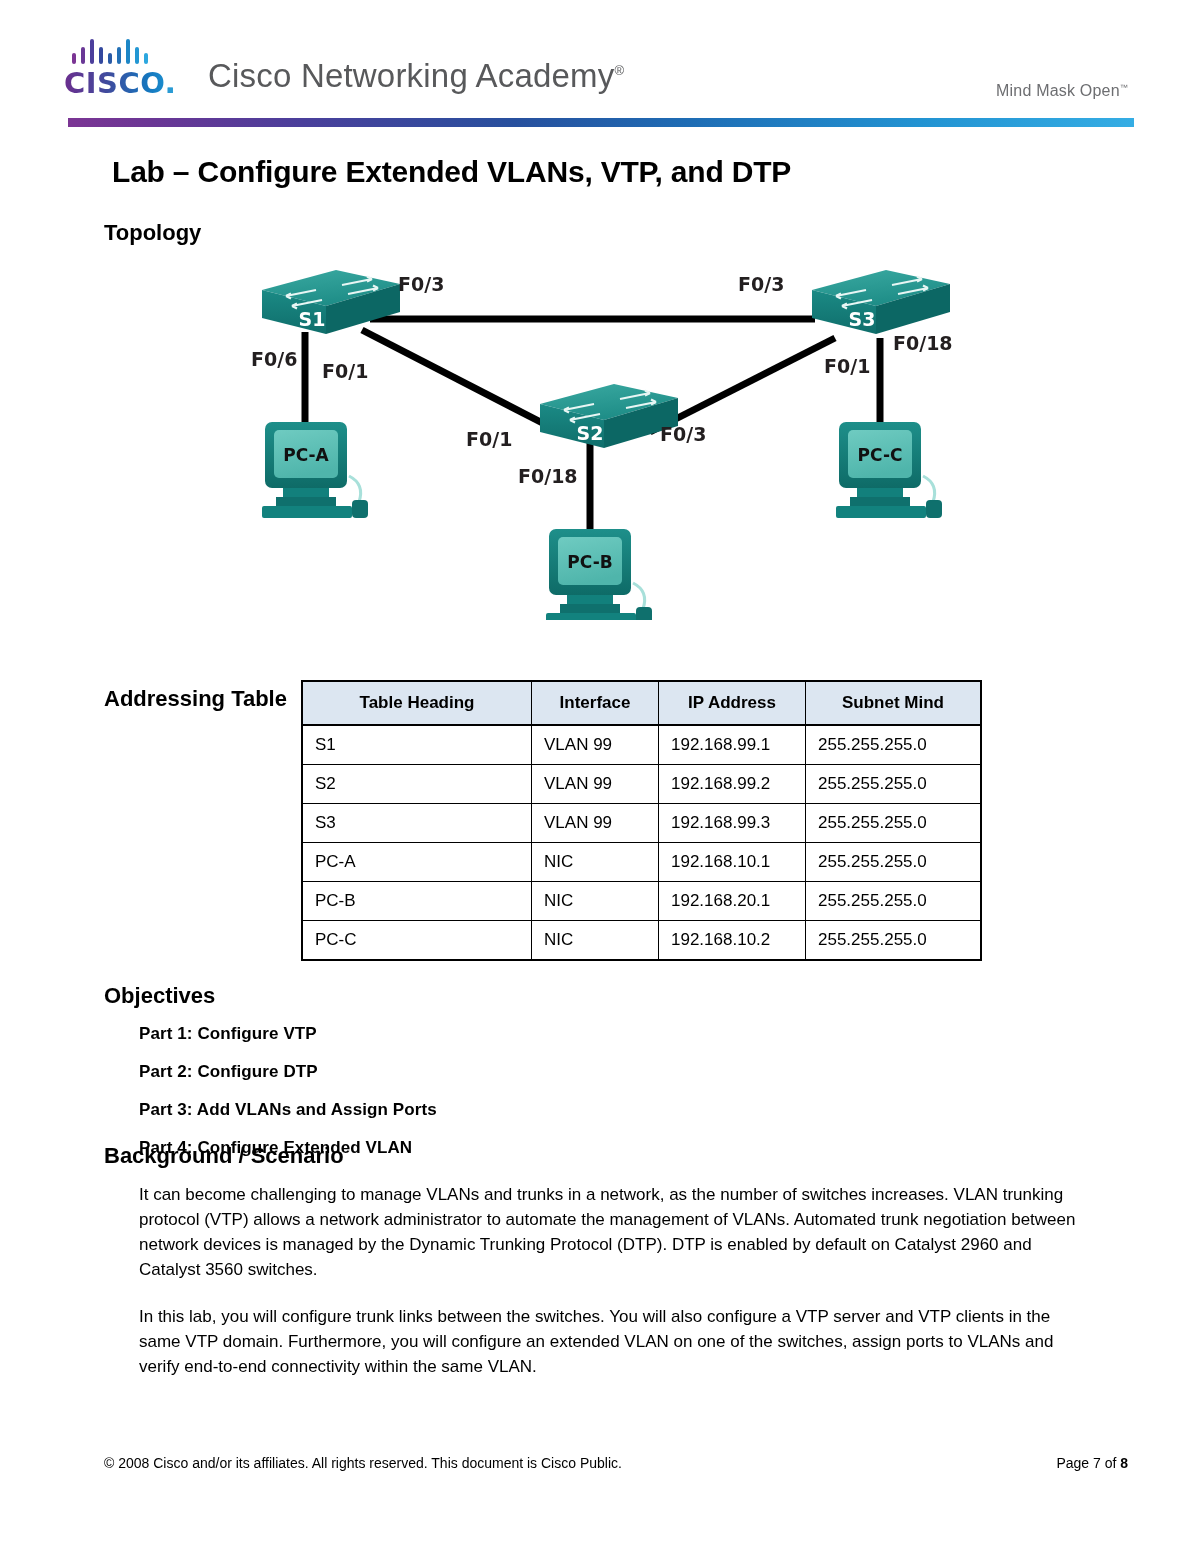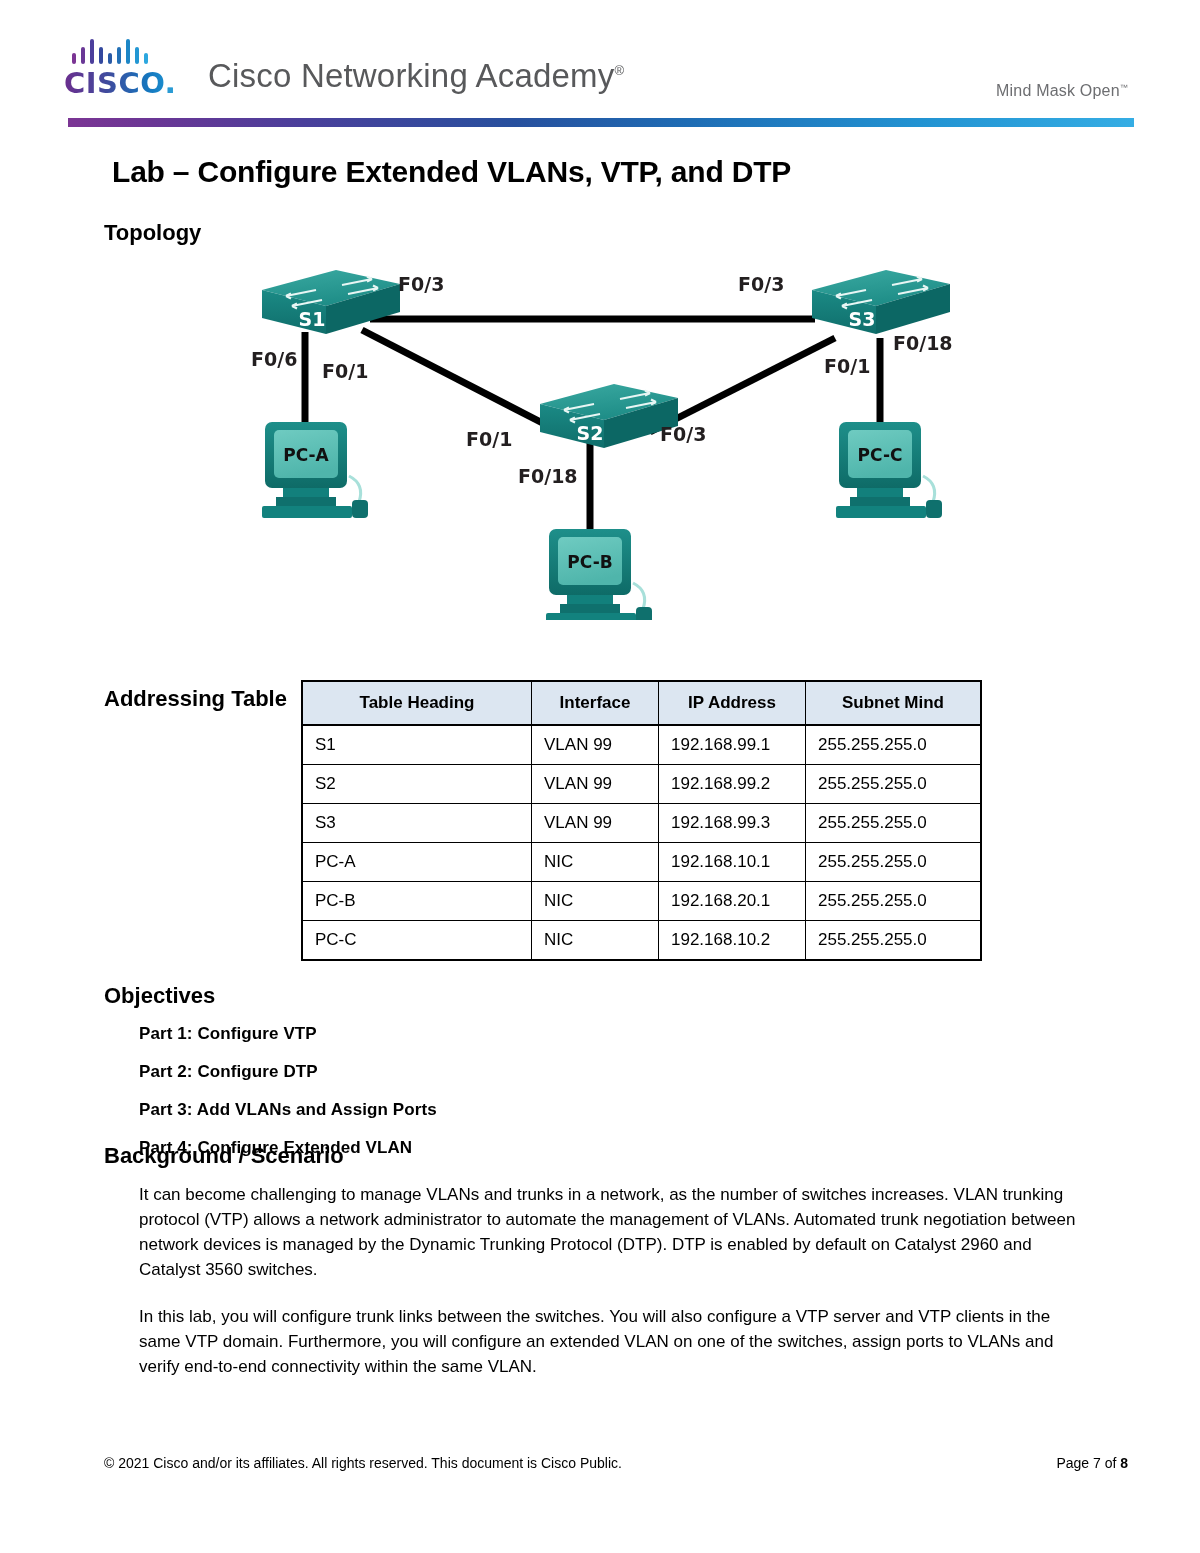--- a/index.html
+++ b/index.html
@@ -474,15 +474,15 @@
   <h2 class="section-heading" id="h-background">Background / Scenario</h2>
 
   <div class="background-body">
     <p>It can become challenging to manage VLANs and trunks in a network, as the number of switches increases. VLAN trunking protocol (VTP) allows a network administrator to automate the management of VLANs. Automated trunk negotiation between network devices is managed by the Dynamic Trunking Protocol (DTP). DTP is enabled by default on Catalyst 2960 and Catalyst 3560 switches.</p>
     <p>In this lab, you will configure trunk links between the switches. You will also configure a VTP server and VTP clients in the same VTP domain. Furthermore, you will configure an extended VLAN on one of the switches, assign ports to VLANs and verify end-to-end connectivity within the same VLAN.</p>
   </div>
 
 </div>
 
 <div class="page-footer">
-  <span class="footer-copy">© 2021 Cisco and/or its affiliates. All rights reserved. This document is Cisco Public.</span>
+  <span class="footer-copy">© 2008 Cisco and/or its affiliates. All rights reserved. This document is Cisco Public.</span>
   <span class="footer-page"><span>Page 7 of </span><b>8</b></span>
 </div>
 
 </body></html>

